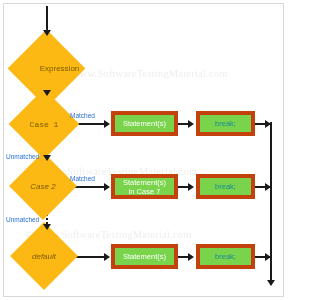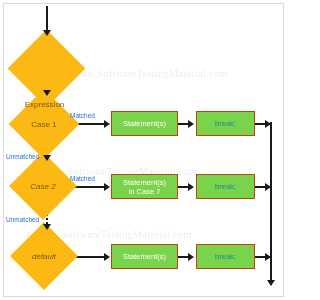--- a/index.html
+++ b/index.html
@@ -47,21 +47,21 @@
     color:#7a5c00;
     font-size:8px;
     white-space:nowrap;
     z-index:4;
     pointer-events:none;
   }
   
   .gbox{
     position:absolute;
     background:#79d44b;
-    border:1px solid #c2410c;
+    border:4px solid #c2410c;
     box-sizing:border-box;
     display:flex;align-items:center;justify-content:center;
     text-align:center;
     color:#ffffff;
     font-size:7.5px;
     line-height:9px;
     z-index:3;
   }
   .gbox.brk{color:#1b8a95;text-align:center;}
   
@@ -109,27 +109,27 @@
   </div>
   <div class="wm" style="left:26px;top:229px;">
     <span class="c">©</span>
     <span>www.SoftwareTestingMaterial.com</span>
   </div>
 
   <div class="vline" style="left:46px;top:6px;height:27px;"></div>
   <div class="arrow-d" style="left:43px;top:30px;"></div>
 
   <div class="diamond" style="left:19px;top:41px;width:55px;height:55px;"></div>
-  <div class="diamond-label" style="left:7px;top:61px;width:75px;height:15px;margin-top:36px;">Expression</div>
+  <div class="diamond-label" style="left:22px;top:61px;width:75px;height:15px;">Expression</div>
 
   <div class="vline" style="left:46px;top:95px;height:12px;"></div>
   <div class="arrow-d" style="left:43px;top:90px;"></div>
 
   <div class="diamond" style="left:19px;top:99px;width:50px;height:50px;"></div>
-  <div class="diamond-label" style="left:9px;top:117px;width:70px;height:14px;">Case 1</div>
+  <div class="diamond-label" style="left:9px;top:117px;width:70px;height:14px;font-family:Liberation Mono, monospace;">Case 1</div>
 
   <div class="hline" style="left:69px;top:123px;width:36px;"></div>
   <div class="arrow-r" style="left:104px;top:120px;"></div>
   <div class="blabel" style="left:70px;top:112px;">Matched</div>
 
   <div class="gbox" style="left:111px;top:111px;width:67px;height:25px;">
     <div>
       <div>Statement(s)</div>
     </div>
   </div>

